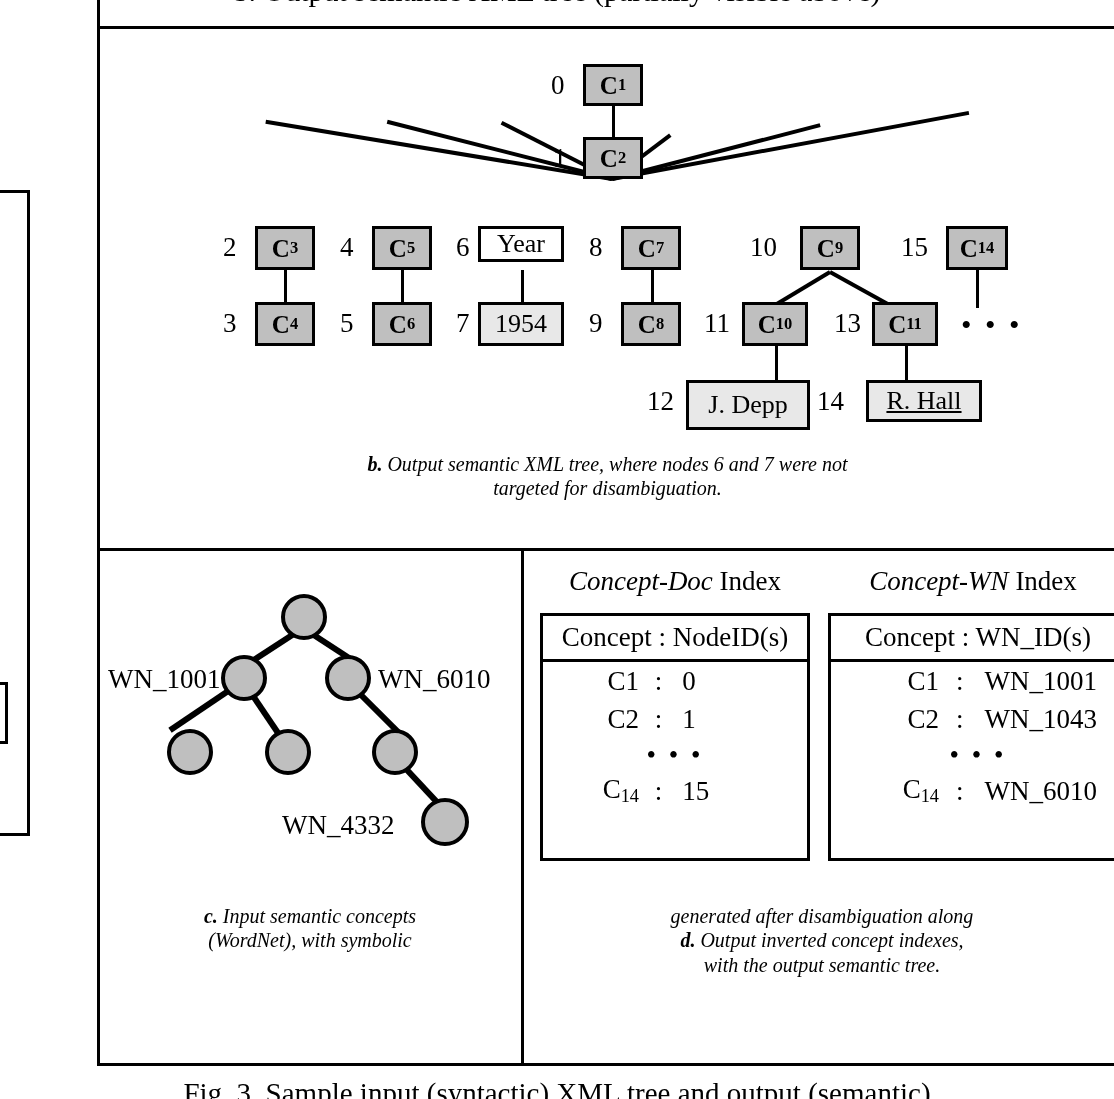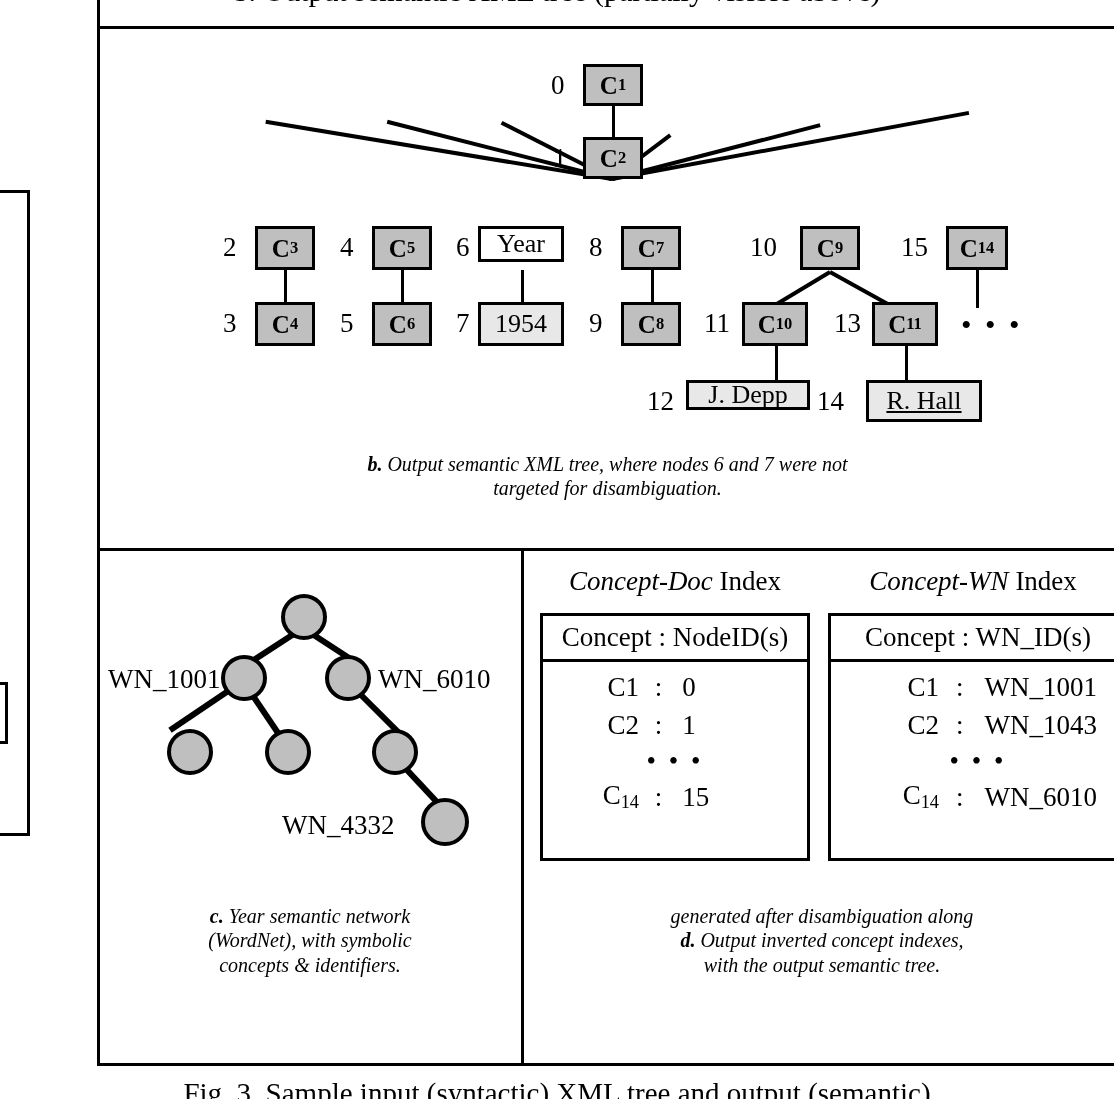--- a/index.html
+++ b/index.html
@@ -42,21 +42,21 @@
   .gnode{position:absolute;border-radius:50%;background:#bfbfbf;border:4px solid #000;box-sizing:border-box;}
   .glabel{position:absolute;font-size:27px;line-height:1;white-space:nowrap;}
   .gedge{position:absolute;background:#000;transform-origin:0 50%;}
 
   
   .tbl{position:absolute;box-sizing:border-box;border:3px solid #000;background:#fff;}
   .tbl-title{position:absolute;font-size:27px;line-height:1;white-space:nowrap;text-align:center;}
   .tbl-title i{font-style:italic;}
   .tbl-head{box-sizing:border-box;border-bottom:3px solid #000;height:46px;
             display:flex;align-items:center;justify-content:center;font-size:27px;}
-  .tbl-body{padding-top:6px;}
+  .tbl-body{}
   .trow{display:flex;align-items:center;justify-content:center;height:38px;font-size:27px;}
   .trow .c1{width:40%;text-align:right;padding-right:10px;}
   .trow .c2{width:8%;text-align:center;}
   .trow .c3{width:52%;text-align:left;padding-left:14px;}
   .trow sub{font-size:0.68em;vertical-align:-0.22em;}
   .trow.dots{justify-content:center;height:34px;letter-spacing:3px;}
 
   
   .figcap{position:absolute;left:0;width:1114px;text-align:center;font-size:29px;
           line-height:1.2;overflow:hidden;}
@@ -178,21 +178,21 @@
 
   <div class="nid" style="left:834px;top:310px;">13</div>
   <div class="node concept" style="left:872px;top:302px;width:66px;height:44px;">
     <span>C</span>
       <sub>11</sub>
   </div>
 
   <div class="ellipsis" style="left:961px;top:310px;">• • •</div>
 
   <div class="nid" style="left:647px;top:388px;">12</div>
-  <div class="node valuebox" style="left:686px;top:380px;width:124px;height:30px;">
+  <div class="node valuebox" style="left:686px;top:380px;width:124px;height:50px;">
     <span>J. Depp</span>
   </div>
 
   <div class="nid" style="left:817px;top:388px;">14</div>
   <div class="node valuebox" style="left:866px;top:380px;width:116px;height:42px;text-decoration:underline;">
     <span>R. Hall</span>
   </div>
 
   <div class="cap" style="left:120px;top:452px;width:975px;">
     <div><b>b.</b><span> Output semantic XML tree, where nodes 6 and 7 were not</span></div>
@@ -212,23 +212,22 @@
   <div class="gnode" style="left:167px;top:729px;width:46px;height:46px;"></div>
   <div class="gnode" style="left:265px;top:729px;width:46px;height:46px;"></div>
   <div class="gnode" style="left:372px;top:729px;width:46px;height:46px;"></div>
   <div class="gnode" style="left:421px;top:798px;width:48px;height:48px;"></div>
 
   <div class="glabel" style="left:108px;top:666px;">WN_1001</div>
   <div class="glabel" style="left:378px;top:666px;">WN_6010</div>
   <div class="glabel" style="left:282px;top:812px;">WN_4332</div>
 
   <div class="cap" style="left:104px;top:904px;width:412px;">
-    <div><b>c.</b><span> Year semantic network</span></div>
+    <div><b>c.</b><span> Input semantic concepts</span></div>
     <div>(WordNet), with symbolic</div>
-    <div>concepts &amp; identifiers.</div>
   </div>
 
   <div class="tbl-title" style="left:540px;top:568px;width:270px;">
     <i>Concept-Doc</i><span> Index</span>
   </div>
   <div class="tbl" style="left:540px;top:613px;width:270px;height:248px;">
     <div class="tbl-head">Concept : NodeID(s)</div>
     <div class="tbl-body">
       <div class="trow">
         <span class="c1">C1</span>

